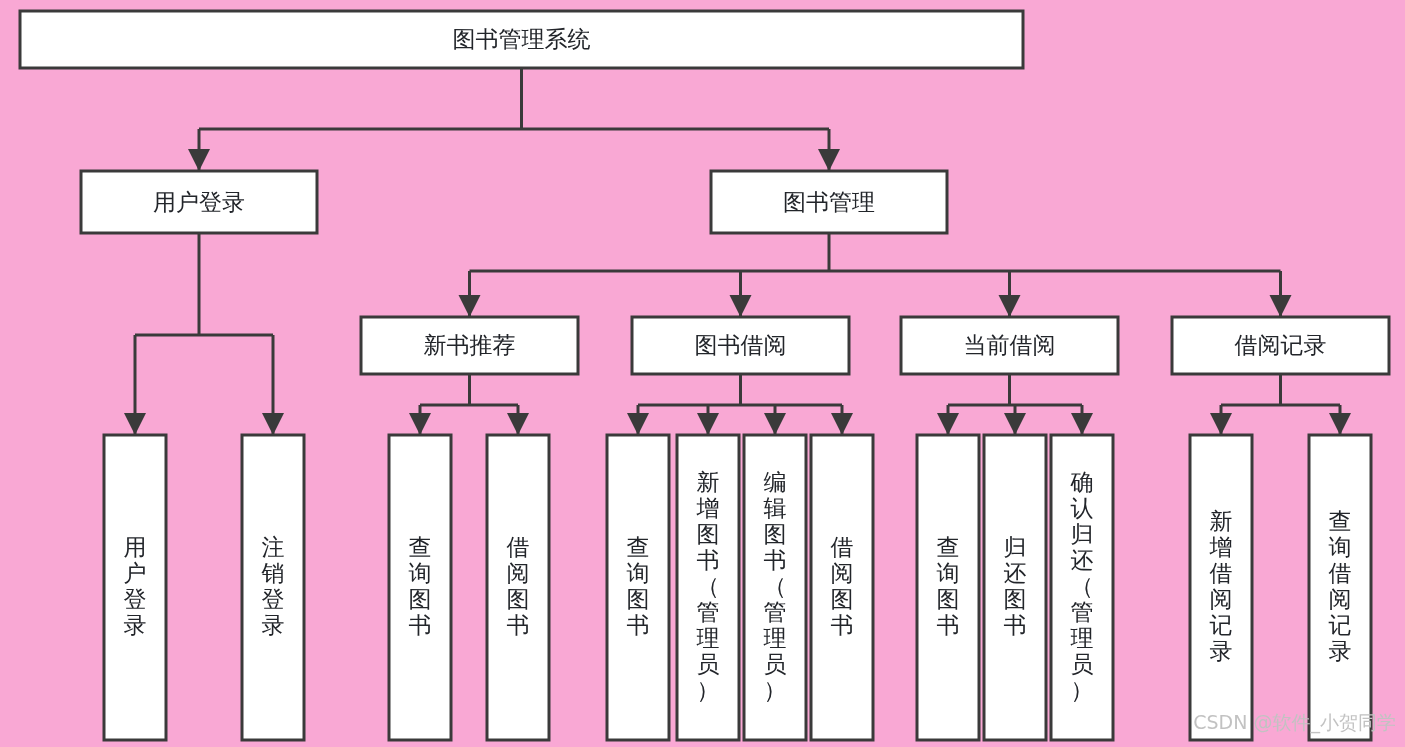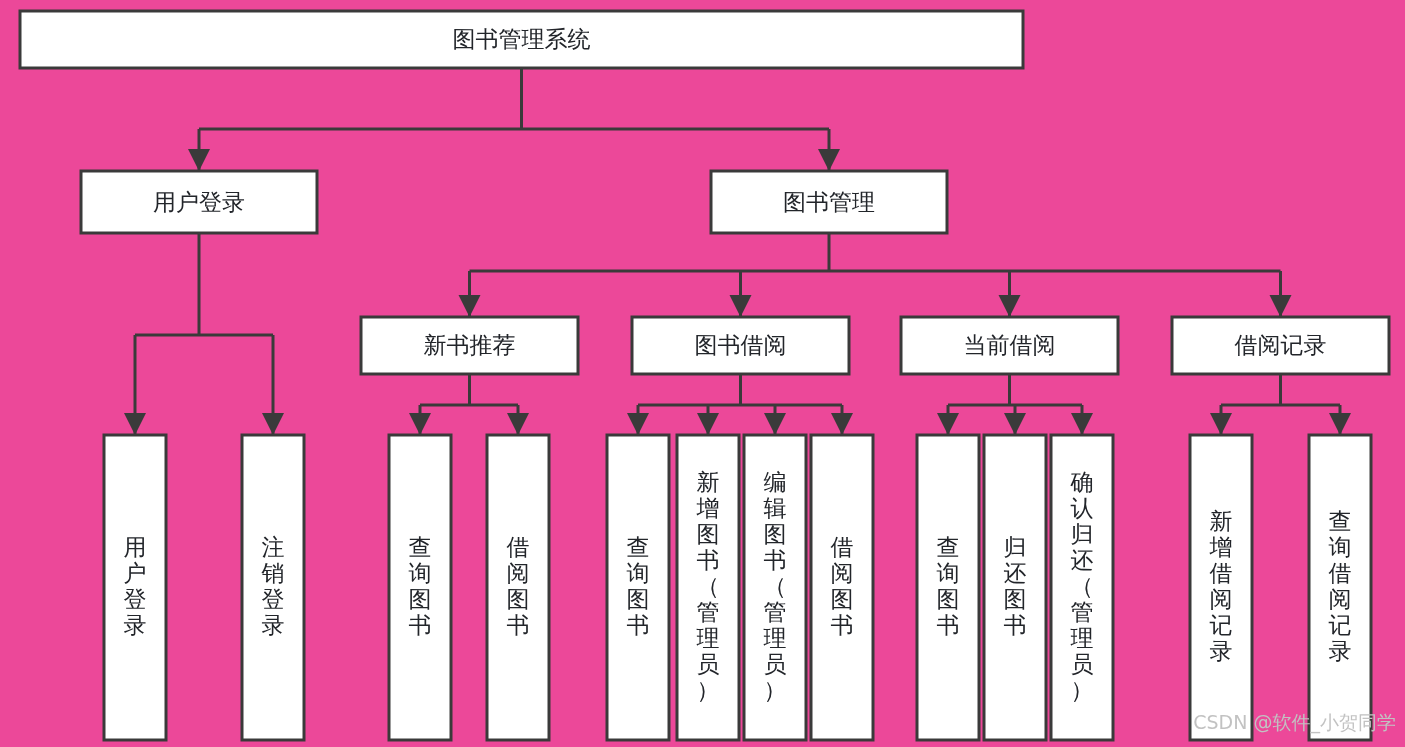--- a/index.html
+++ b/index.html
@@ -10,21 +10,21 @@
   body {
     width: 1405px;
     height: 747px;
     font-family: "DejaVu Sans", "Liberation Sans", sans-serif;
     overflow: hidden;
   }
   #diagram-root {
     position: relative;
     width: 1405px;
     height: 747px;
-    background: #ec4899;
+    background: #f9a8d4;
   }
   svg.diagram-canvas {
     position: absolute;
     top: 0;
     left: 0;
     width: 1405px;
     height: 747px;
   }
   .node-box {
     fill: #ffffff;

